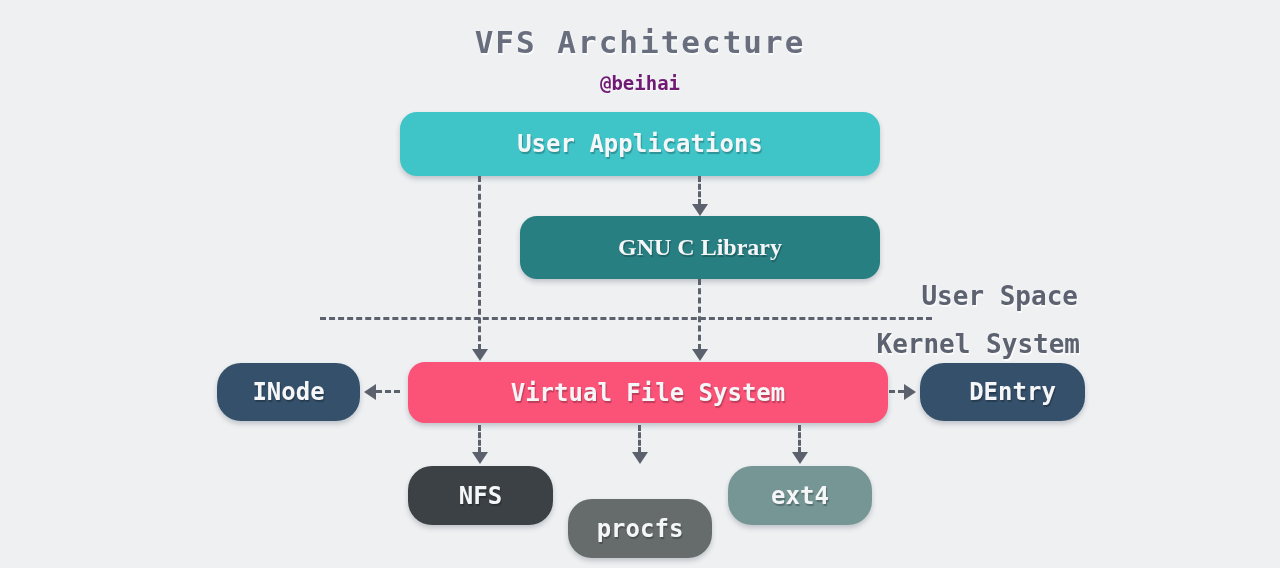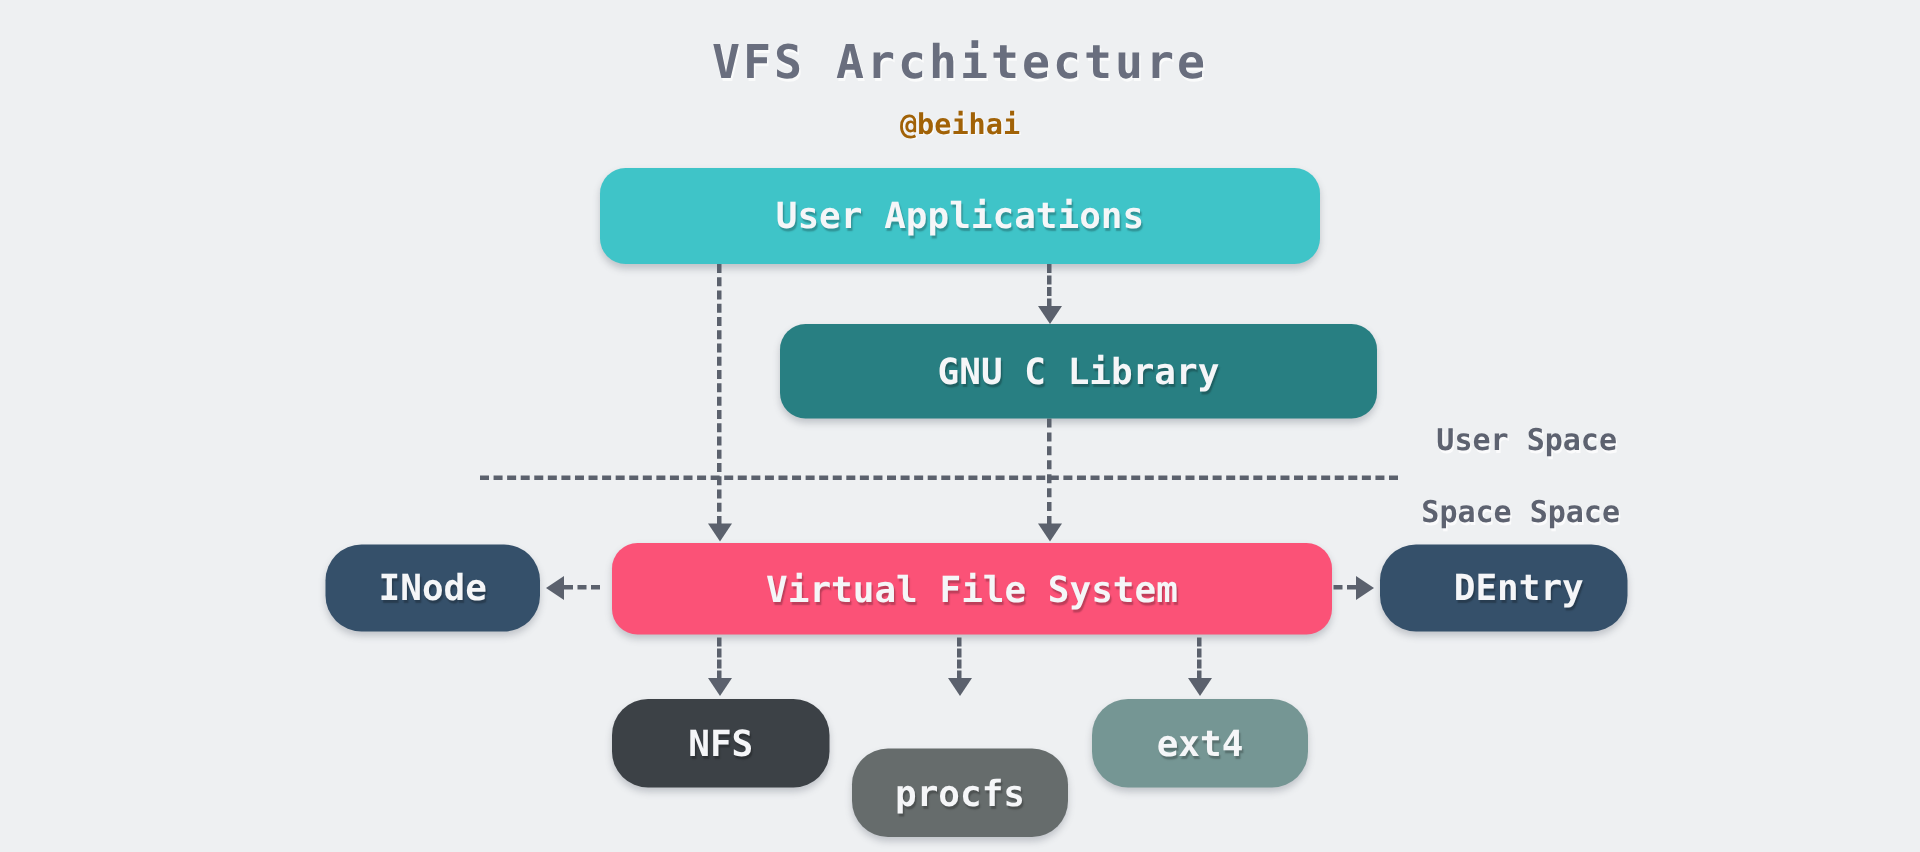--- a/index.html
+++ b/index.html
@@ -24,52 +24,52 @@
     font-weight: bold;
     letter-spacing: 2px;
     color: #696e7e;
     text-shadow: 1px 2px 0 rgba(255,255,255,0.7);
   }
   .author-handle {
     left: 0; top: 72px; width: 1280px;
     text-align: center;
     font-size: 19px;
     font-weight: bold;
-    color: #a16207;
+    color: #701a75;
     text-shadow: 1px 1px 0 rgba(255,255,255,0.7);
   }
 
   
   .node {
     display: flex;
     align-items: center;
     justify-content: center;
     color: #f5f6f8;
     font-size: 24px;
     font-weight: bold;
     text-shadow: 1px 2px 1px rgba(0,0,0,0.25);
     box-shadow: 0 3px 5px rgba(90,95,110,0.30);
   }
   .node-lg { border-radius: 17px; }
   .node-sm { border-radius: 24px; }
 
   .node-user-apps { left: 400px; top: 112px; width: 480px; height: 64px; }
-  .node-glibc     { left: 520px; top: 216px; width: 398px; height: 63px; }
+  .node-glibc     { left: 520px; top: 216px; width: 360px; height: 63px; font-family: Liberation Serif, serif; }
   .node-vfs       { left: 408px; top: 362px; width: 480px; height: 61px; }
   .node-inode     { left: 217px; top: 363px; width: 143px; height: 58px; }
   .node-dentry    { left: 920px; top: 363px; width: 145px; height: 58px; }
   .node-nfs       { left: 408px; top: 466px; width: 145px; height: 59px; }
   .node-procfs    { left: 568px; top: 466px; width: 144px; height: 59px; margin-top: 33px; }
   .node-ext4      { left: 728px; top: 466px; width: 144px; height: 59px; }
 
   
   .space-label {
     width: 250px;
     text-align: right;
-    font-size: 20px;
+    font-size: 26px;
     font-weight: bold;
     color: #5d6270;
     text-shadow: 1px 2px 0 rgba(255,255,255,0.75);
   }
   .label-user-space   { left: 828px; top: 281px; }
   .label-kernel-space { left: 830px; top: 329px; }
 
   
   .vline {
     width: 0;
@@ -120,21 +120,21 @@
   .head-vfs-ext4      { left: 792px; top: 452px; }
 </style>
 </head>
 <body>
 
 <div class="abs diagram-title">VFS Architecture</div>
 <div class="abs author-handle">@beihai</div>
 
 <div class="abs hline divider-line"></div>
 <div class="abs space-label label-user-space">User Space</div>
-<div class="abs space-label label-kernel-space">Space Space</div>
+<div class="abs space-label label-kernel-space">Kernel System</div>
 
 <div class="abs vline line-apps-vfs"></div>
 <div class="abs arrow-down head-apps-vfs"></div>
 
 <div class="abs vline line-apps-glibc"></div>
 <div class="abs arrow-down head-apps-glibc"></div>
 
 <div class="abs vline line-glibc-vfs"></div>
 <div class="abs arrow-down head-glibc-vfs"></div>
 

